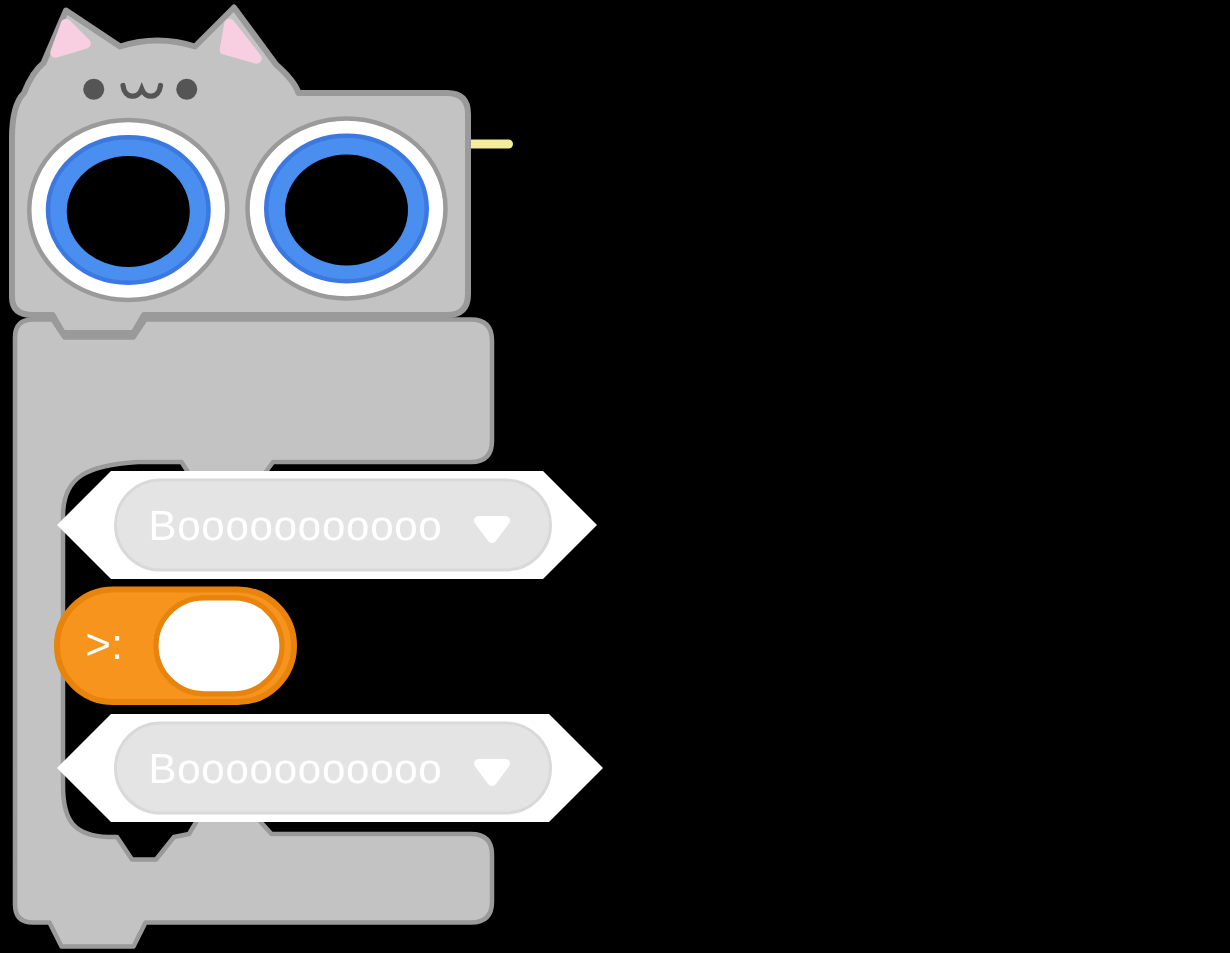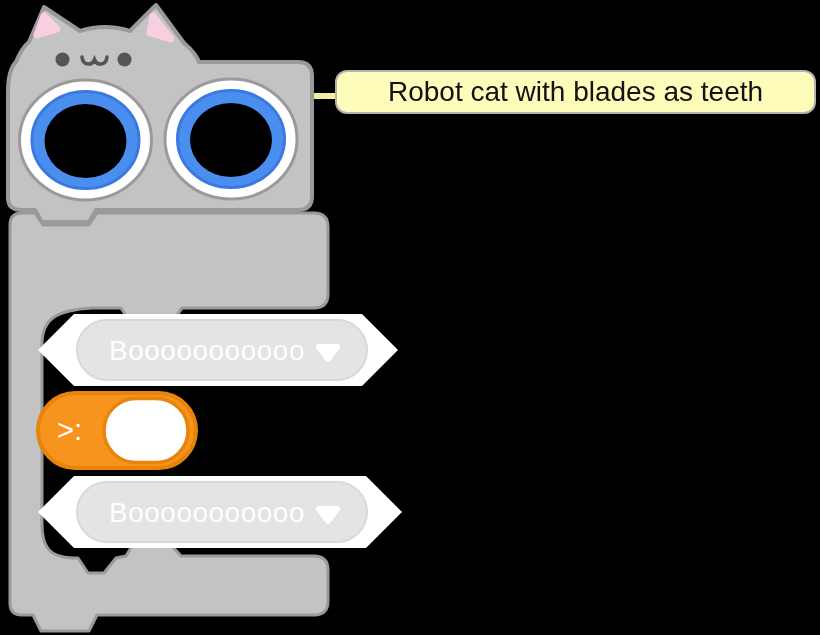--- a/index.html
+++ b/index.html
@@ -4,21 +4,21 @@
 <style>
   html,body { margin:0; padding:0; background:#000; }
   .stage {
     position:relative; width:820px; height:635px;
     background:var(--bg,#000);
     font-family:"Liberation Sans", sans-serif;
     overflow:hidden;
   }
   .stage svg { position:absolute; left:0; top:0; }
   .label { position:absolute; color:var(--label-white,#fff); white-space:nowrap; }
-  .boo-label { font-size:28px; line-height:28px; letter-spacing:0.5px;margin-left:10px; }
+  .boo-label { font-size:28px; line-height:28px; letter-spacing:0.5px; }
   .op-label { font-size:29px; line-height:29px; font-weight:400; }
   .tooltip {
     position:absolute; left:335px; top:70px; width:481px; height:44px;
     box-sizing:border-box;
     background:var(--tooltip-bg,#fdfcba);
     border:2px solid var(--tooltip-border,#b3b3b3);
     border-radius:12px;
     display:flex; align-items:center; justify-content:center;
     font-size:28px; line-height:28px; color:#121212;
   }
@@ -82,23 +82,20 @@
     <path style="fill:#ffffff; stroke:#ffffff; stroke-width:6; stroke-linejoin:round;" d="M 319 347 L 337 347 L 328 359 Z"></path>
 
     <rect x="38" y="393" width="158" height="75" rx="37.5" style="fill:var(--orange); stroke:var(--orange-dark); stroke-width:4;"></rect>
     <rect x="104" y="398.5" width="84" height="64" rx="32" style="fill:#ffffff; stroke:var(--orange-dark); stroke-width:3.5;"></rect>
 
     <path style="fill:var(--hex-white);" d="M 38 512 L 74 476 L 366 476 L 402 512 L 366 548 L 74 548 Z"></path>
     <rect x="77" y="482" width="290" height="60" rx="30" style="fill:var(--oval-gray); stroke:var(--oval-gray-stroke); stroke-width:2;"></rect>
     <path style="fill:#ffffff; stroke:#ffffff; stroke-width:6; stroke-linejoin:round;" d="M 319 509 L 337 509 L 328 521 Z"></path>
   </svg>
 
-  <div class="tooltip">
-    <span>Robot cat with blades as teeth</span>
-  </div>
 
   <div class="label boo-label" style="left:99px; top:337px;">Booooooooooo</div>
 
   <div class="label op-label" style="left:57px; top:416px;">&gt;:</div>
 
   <div class="label boo-label" style="left:99px; top:499px;">Booooooooooo</div>
 
 </div>
 
 </body></html>

